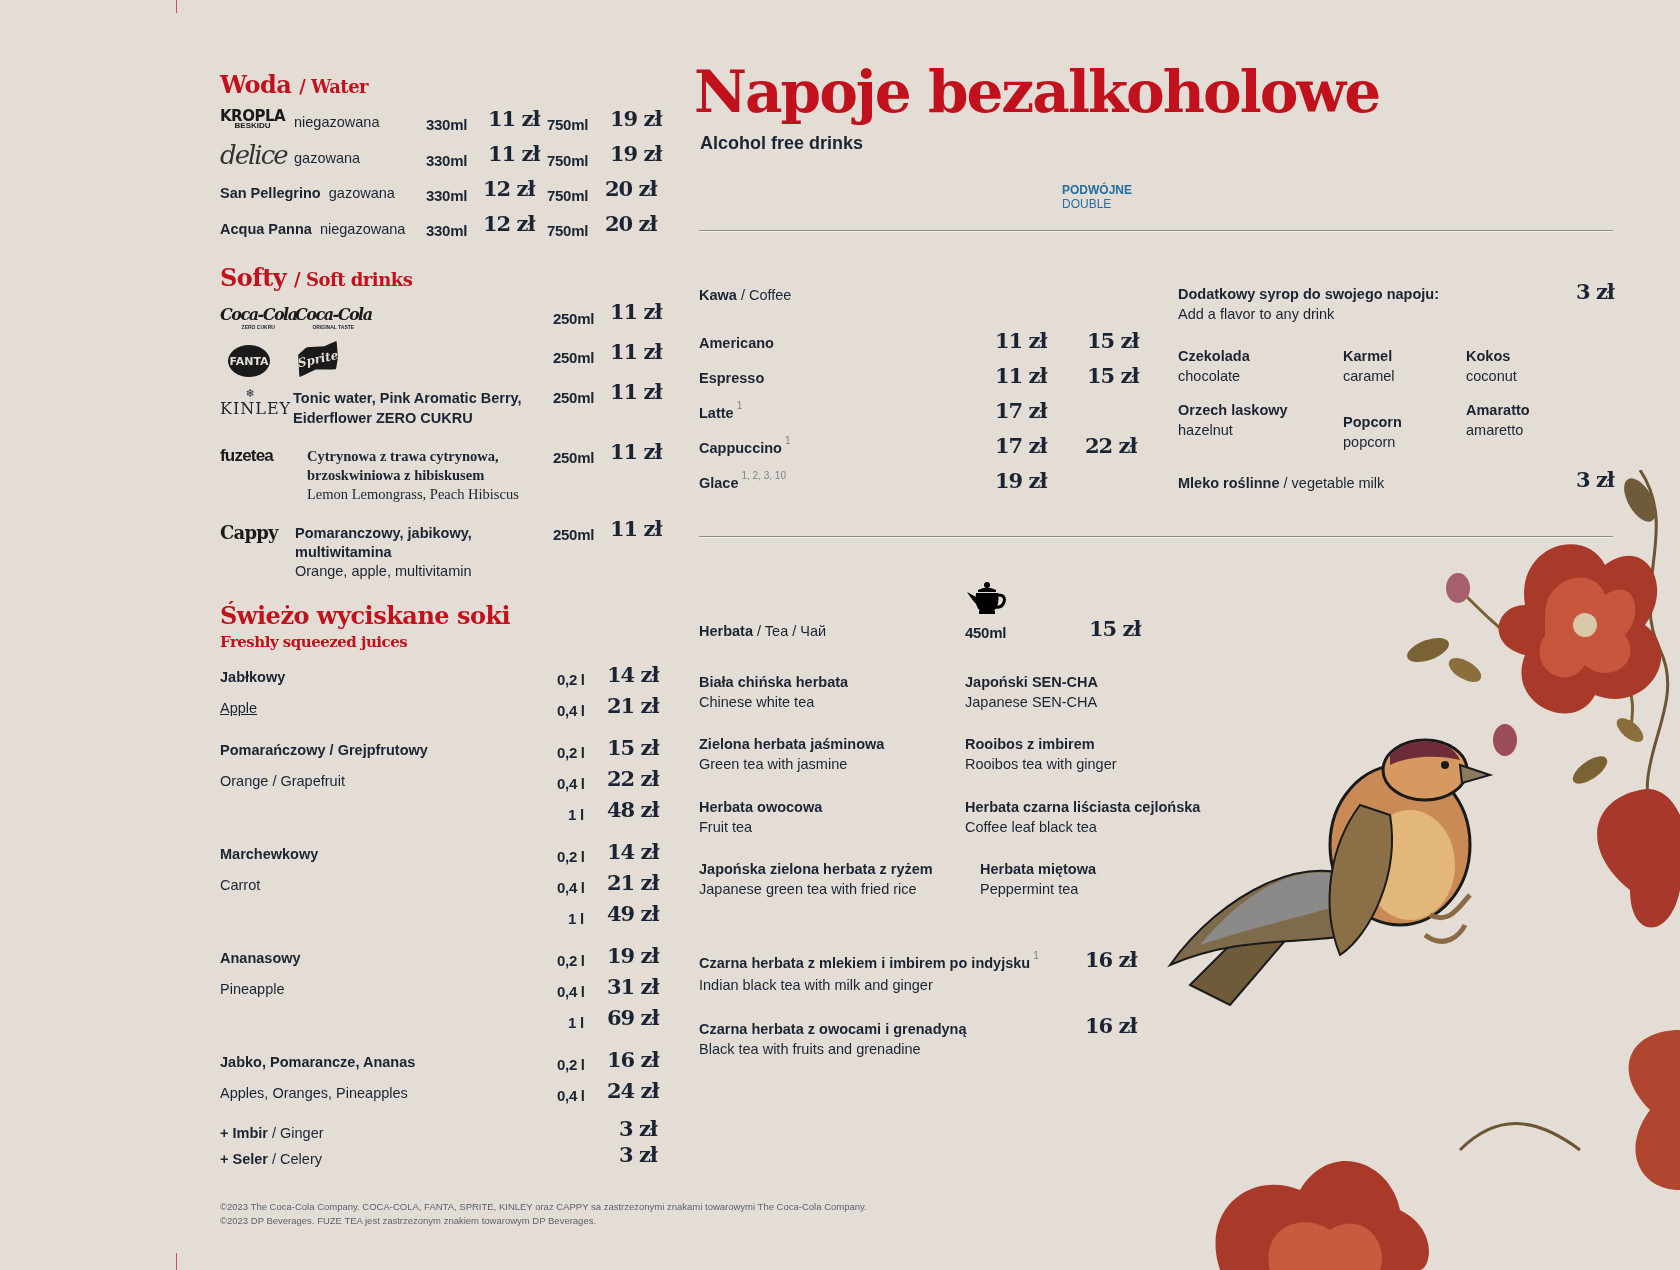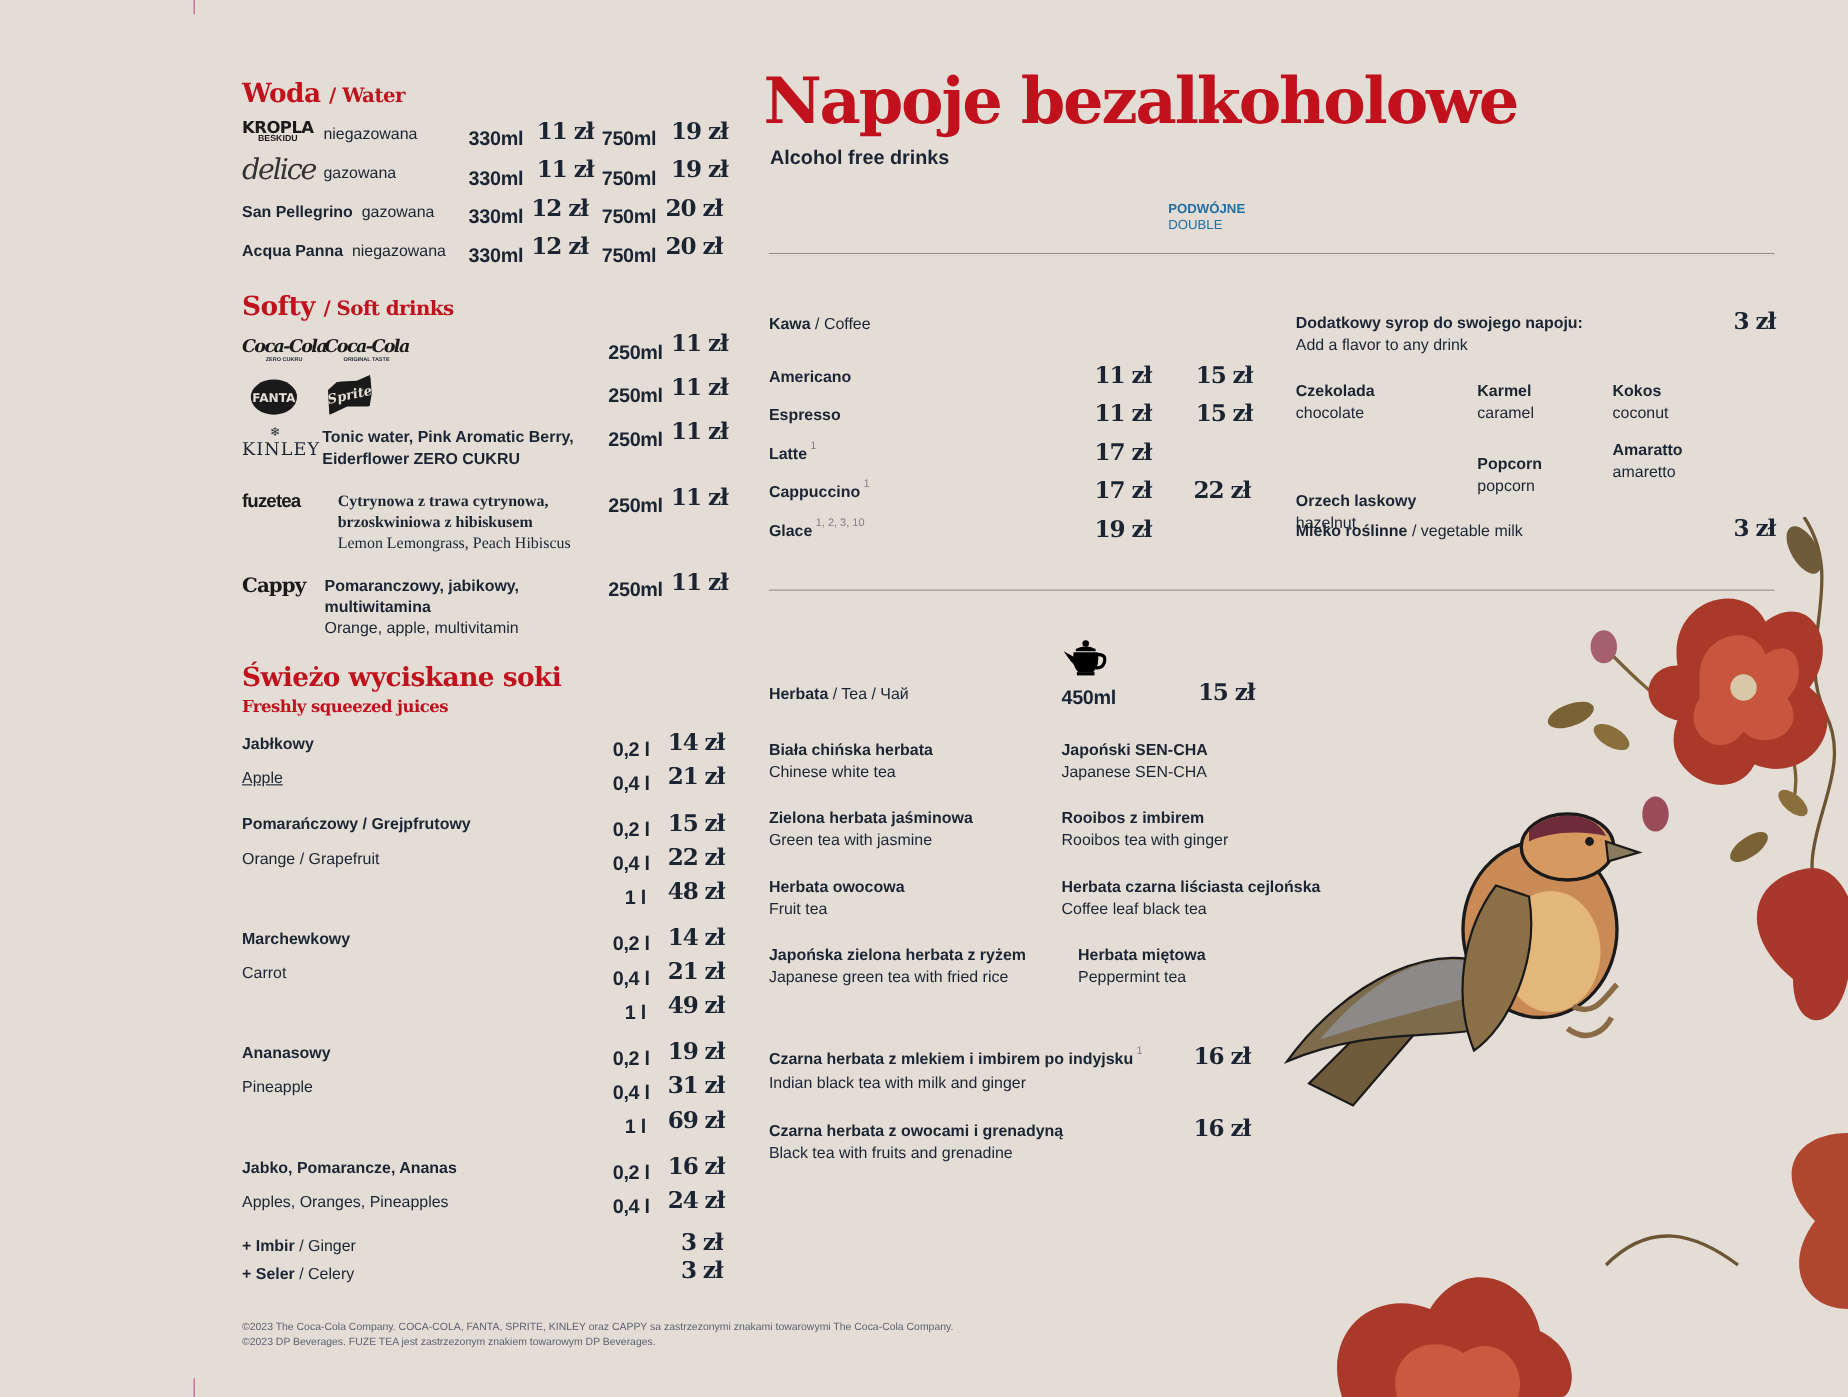--- a/index.html
+++ b/index.html
@@ -13,21 +13,21 @@
     .abs { position: absolute; }
     .crop { position: absolute; left: 176px; width: 1px; background: #d2477a; }
 
     
     .serif { font-family: "DejaVu Serif", "Liberation Serif", serif; }
     .red { color: #c0111d; }
     .h-sec { font-family: "DejaVu Serif", serif; font-weight: bold; color: #c0111d; font-size: 24px; letter-spacing: -0.5px; white-space: nowrap; }
     .h-sec .sub { font-size: 18px; }
     .cond { font-family: "Liberation Sans", sans-serif; font-size: 14.5px; transform-origin: left center; white-space: nowrap; }
     .b { font-weight: bold; }
-    .vol { font-family: "Liberation Sans", sans-serif; font-weight: bold; font-size: 18px; white-space: nowrap; letter-spacing: -0.3px; }
+    .vol { font-family: "Liberation Sans", sans-serif; font-weight: bold; font-size: 15px; white-space: nowrap; letter-spacing: -0.3px; }
     .price { font-family: "DejaVu Serif", serif; font-weight: bold; font-size: 21px; letter-spacing: -1px; white-space: nowrap; color: #1b2433; }
     .sup { font-size: 10px; color: #7f8087; font-weight: normal; position: relative; top: -9px; margin-left: 3px; }
 
     .logo { font-weight: bold; white-space: nowrap; color: #1a1a1a; }
     .rule { position: absolute; height: 2px; background: #8d8985; border-bottom: 1px solid #f5f1ec; }
 
     .illustration { position: absolute; left: 1160px; top: 470px; width: 520px; height: 800px; overflow: hidden; }
   </style>
 </head>
 <body>
@@ -240,21 +240,21 @@
       <div>chocolate</div>
     </div>
   <div class="abs cond" style="left:1343px;top:346px;line-height:20px;">
       <div class="b">Karmel</div>
       <div>caramel</div>
     </div>
   <div class="abs cond" style="left:1466px;top:346px;line-height:20px;">
       <div class="b">Kokos</div>
       <div>coconut</div>
     </div>
-  <div class="abs cond" style="left:1178px;top:400px;line-height:20px;margin-top:46px;">
+  <div class="abs cond" style="left:1178px;top:400px;line-height:20px;">
       <div class="b">Orzech laskowy</div>
       <div>hazelnut</div>
     </div>
   <div class="abs cond" style="left:1343px;top:412px;line-height:20px;">
       <div class="b">Popcorn</div>
       <div>popcorn</div>
     </div>
   <div class="abs cond" style="left:1466px;top:400px;line-height:20px;">
       <div class="b">Amaratto</div>
       <div>amaretto</div>

